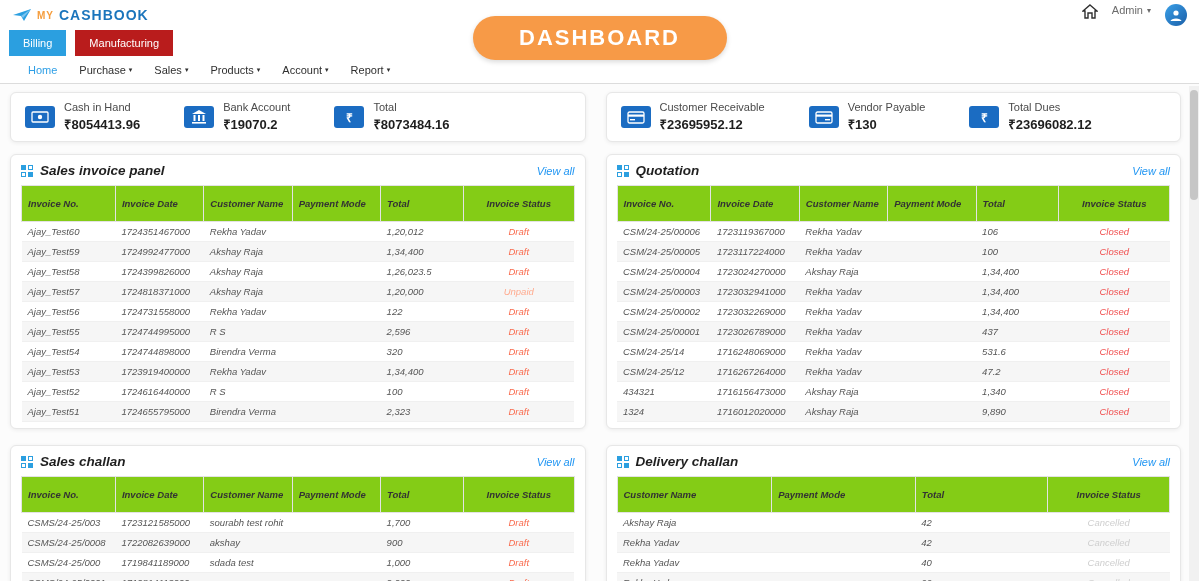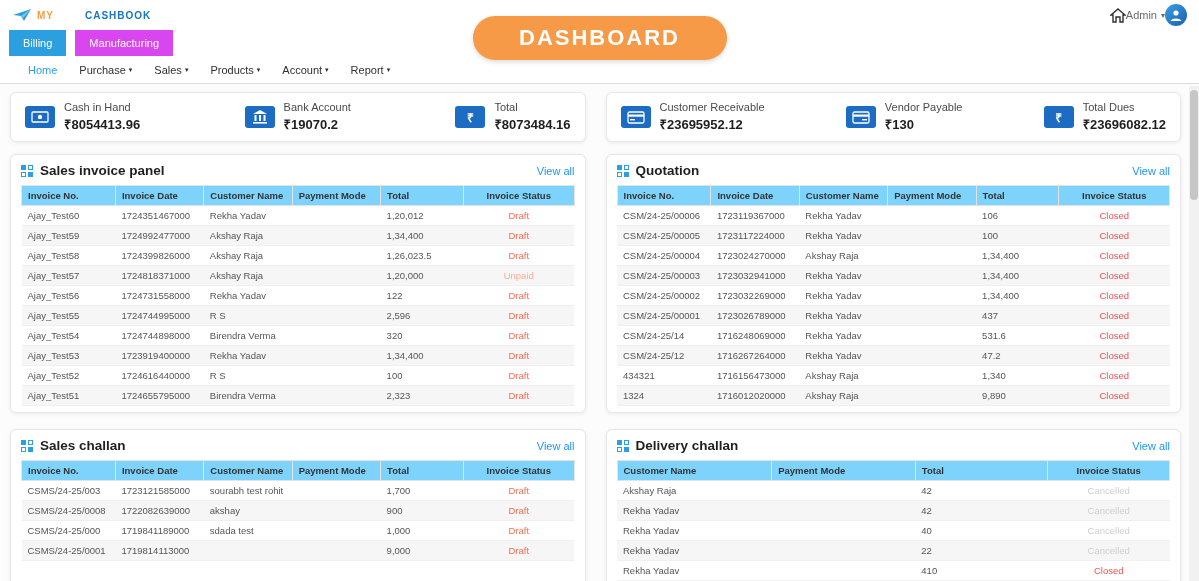--- a/index.html
+++ b/index.html
@@ -5,74 +5,74 @@
   * { margin:0; padding:0; box-sizing:border-box; }
   html,body { width:1199px; height:581px; overflow:hidden; background:#fcfcfc;
     font-family:"Liberation Sans", sans-serif; }
   .page { position:relative; width:1199px; height:581px; }
 
   
   .topbar { height:30px; background:#fff; display:flex; align-items:center;
     justify-content:space-between; padding:0 12px; }
   .brand { display:flex; align-items:center; gap:5px; cursor:pointer; }
   .brand-my { color:#f59d3d; font-weight:bold; font-size:10px; letter-spacing:1px; }
-  .brand-cb { color:#1b75bc; font-weight:bold; font-size:10px; letter-spacing:1px;margin-left:26px; }
-  .top-right { display:flex; align-items:center; }
+  .brand-cb { color:#1b75bc; font-weight:bold; font-size:14px; letter-spacing:1px; }
+  .top-right { display:flex; align-items:flex-start; gap:14px; }
   .home-ic { display:flex; cursor:pointer; }
   .admin { display:flex; align-items:center; gap:4px; color:#6b6b6b; font-size:11px; cursor:pointer; }
   .admin .caret { font-size:8px; color:#6b6b6b; }
   .avatar { width:22px; height:22px; border-radius:50%;
     background:linear-gradient(135deg,#3aa0e8,#1b5fa8); display:flex;
     align-items:center; justify-content:center; cursor:pointer; }
 
   
   .banner { position:absolute; left:50%; transform:translateX(-50%); top:16px;
     width:254px; height:44px; background:#f79a47; border-radius:28px; z-index:20;
     color:#fff; font-weight:bold; font-size:22px; letter-spacing:2px;
     display:flex; align-items:center; justify-content:center;
     box-shadow:0 2px 5px rgba(0,0,0,0.15); }
 
   
   .tabbar { height:26px; display:flex; background:#fff; }
   .tab { padding:0 14px; line-height:26px; font-size:11px; color:#fff; cursor:pointer;margin-left:9px; }
   .tab-billing { background:#2b9fe0; }
-  .tab-manufacturing { background:#d946ef; }
+  .tab-manufacturing { background:#b91c1c; }
 
   
   .navbar { height:28px; display:flex; align-items:center; gap:22px;
     padding-left:28px; background:#fff; border-bottom:1px solid #dcdcdc; }
   .nav-item { font-size:11px; color:#2f2f2f; display:flex; align-items:center;
     gap:3px; cursor:pointer; }
   .nav-item.active { color:#2e9fe6; }
   .nav-item .caret { font-size:7px; color:#2f2f2f; }
 
   
   .main { padding:8px 18px 0 10px; }
   .row { display:flex; gap:20px; }
   .summary-row { margin-bottom:12px; }
   .card { background:#fff; border:1px solid #e7e7e7; border-radius:6px;
-    box-shadow:0 1px 4px rgba(0,0,0,0.07);justify-content:space-between; }
+    box-shadow:0 1px 4px rgba(0,0,0,0.07); }
   .summary-card { flex:1; display:flex; align-items:center; gap:44px;
     padding:8px 14px; min-height:46px; }
   .summary-item { display:flex; align-items:center; gap:9px; }
   .sicon { width:30px; height:22px; background:#1b6cc2; border-radius:3px;
     display:flex; align-items:center; justify-content:center; color:#fff;
     font-size:12px; font-weight:bold; flex:0 0 auto; }
   .slabel { font-size:11px; color:#4a4a4a; margin-bottom:2px; }
   .svalue { font-size:13px; font-weight:bold; color:#1e1e1e; }
 
   
-  .panels-row { margin-bottom:16px; }
+  .panels-row { margin-bottom:16px;font-style:italic; }
   .panel { flex:1; padding:8px 10px 6px 10px; }
   .panel-header { display:flex; align-items:center; gap:7px; margin-bottom:7px; }
   .panel-title { font-size:13.5px; font-weight:bold; color:#1f1f1f; }
   .view-all { margin-left:auto; color:#2196f3; font-size:11px; cursor:pointer; }
 
   table { width:100%; border-collapse:collapse; table-layout:fixed; font-size:9.5px; }
-  th { background:#7dd3fc; text-align:left; padding:4px 6px; font-weight:bold;
+  th { background:#84cc16; text-align:left; padding:12px 6px; font-weight:bold;
     color:#333; border:1px solid #e3e3e3; white-space:nowrap; overflow:hidden; }
   td { padding:4px 6px; color:#555; border-bottom:1px solid #f0f0f0;
     white-space:nowrap; overflow:hidden; }
   tbody tr:nth-child(even) { background:#f6f6f6; }
   tbody tr { cursor:pointer;margin-left:16px; }
   th:last-child, td:last-child { text-align:center; }
   .cols-6 th:nth-child(1){width:17%} .cols-6 th:nth-child(2){width:16%}
   .cols-6 th:nth-child(3){width:16%} .cols-6 th:nth-child(4){width:16%}
   .cols-6 th:nth-child(5){width:15%} .cols-6 th:nth-child(6){width:20%}
   .cols-4 th:nth-child(1){width:28%} .cols-4 th:nth-child(2){width:26%}

